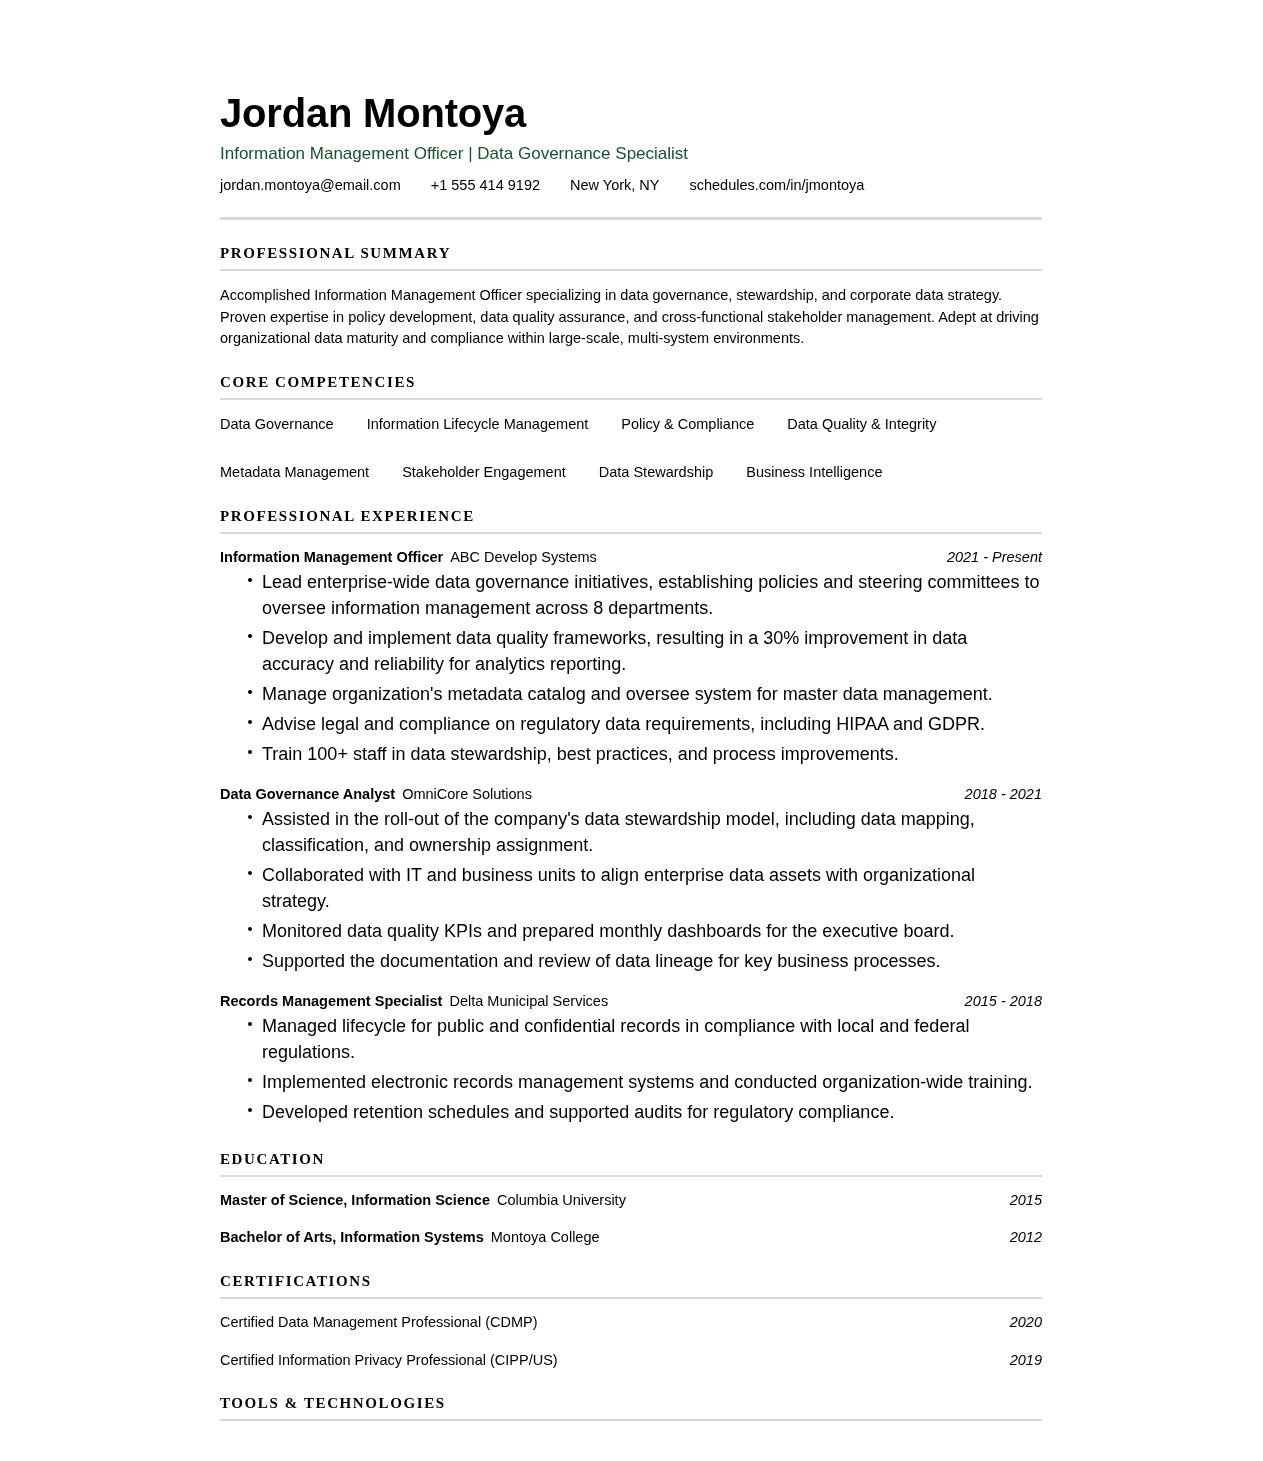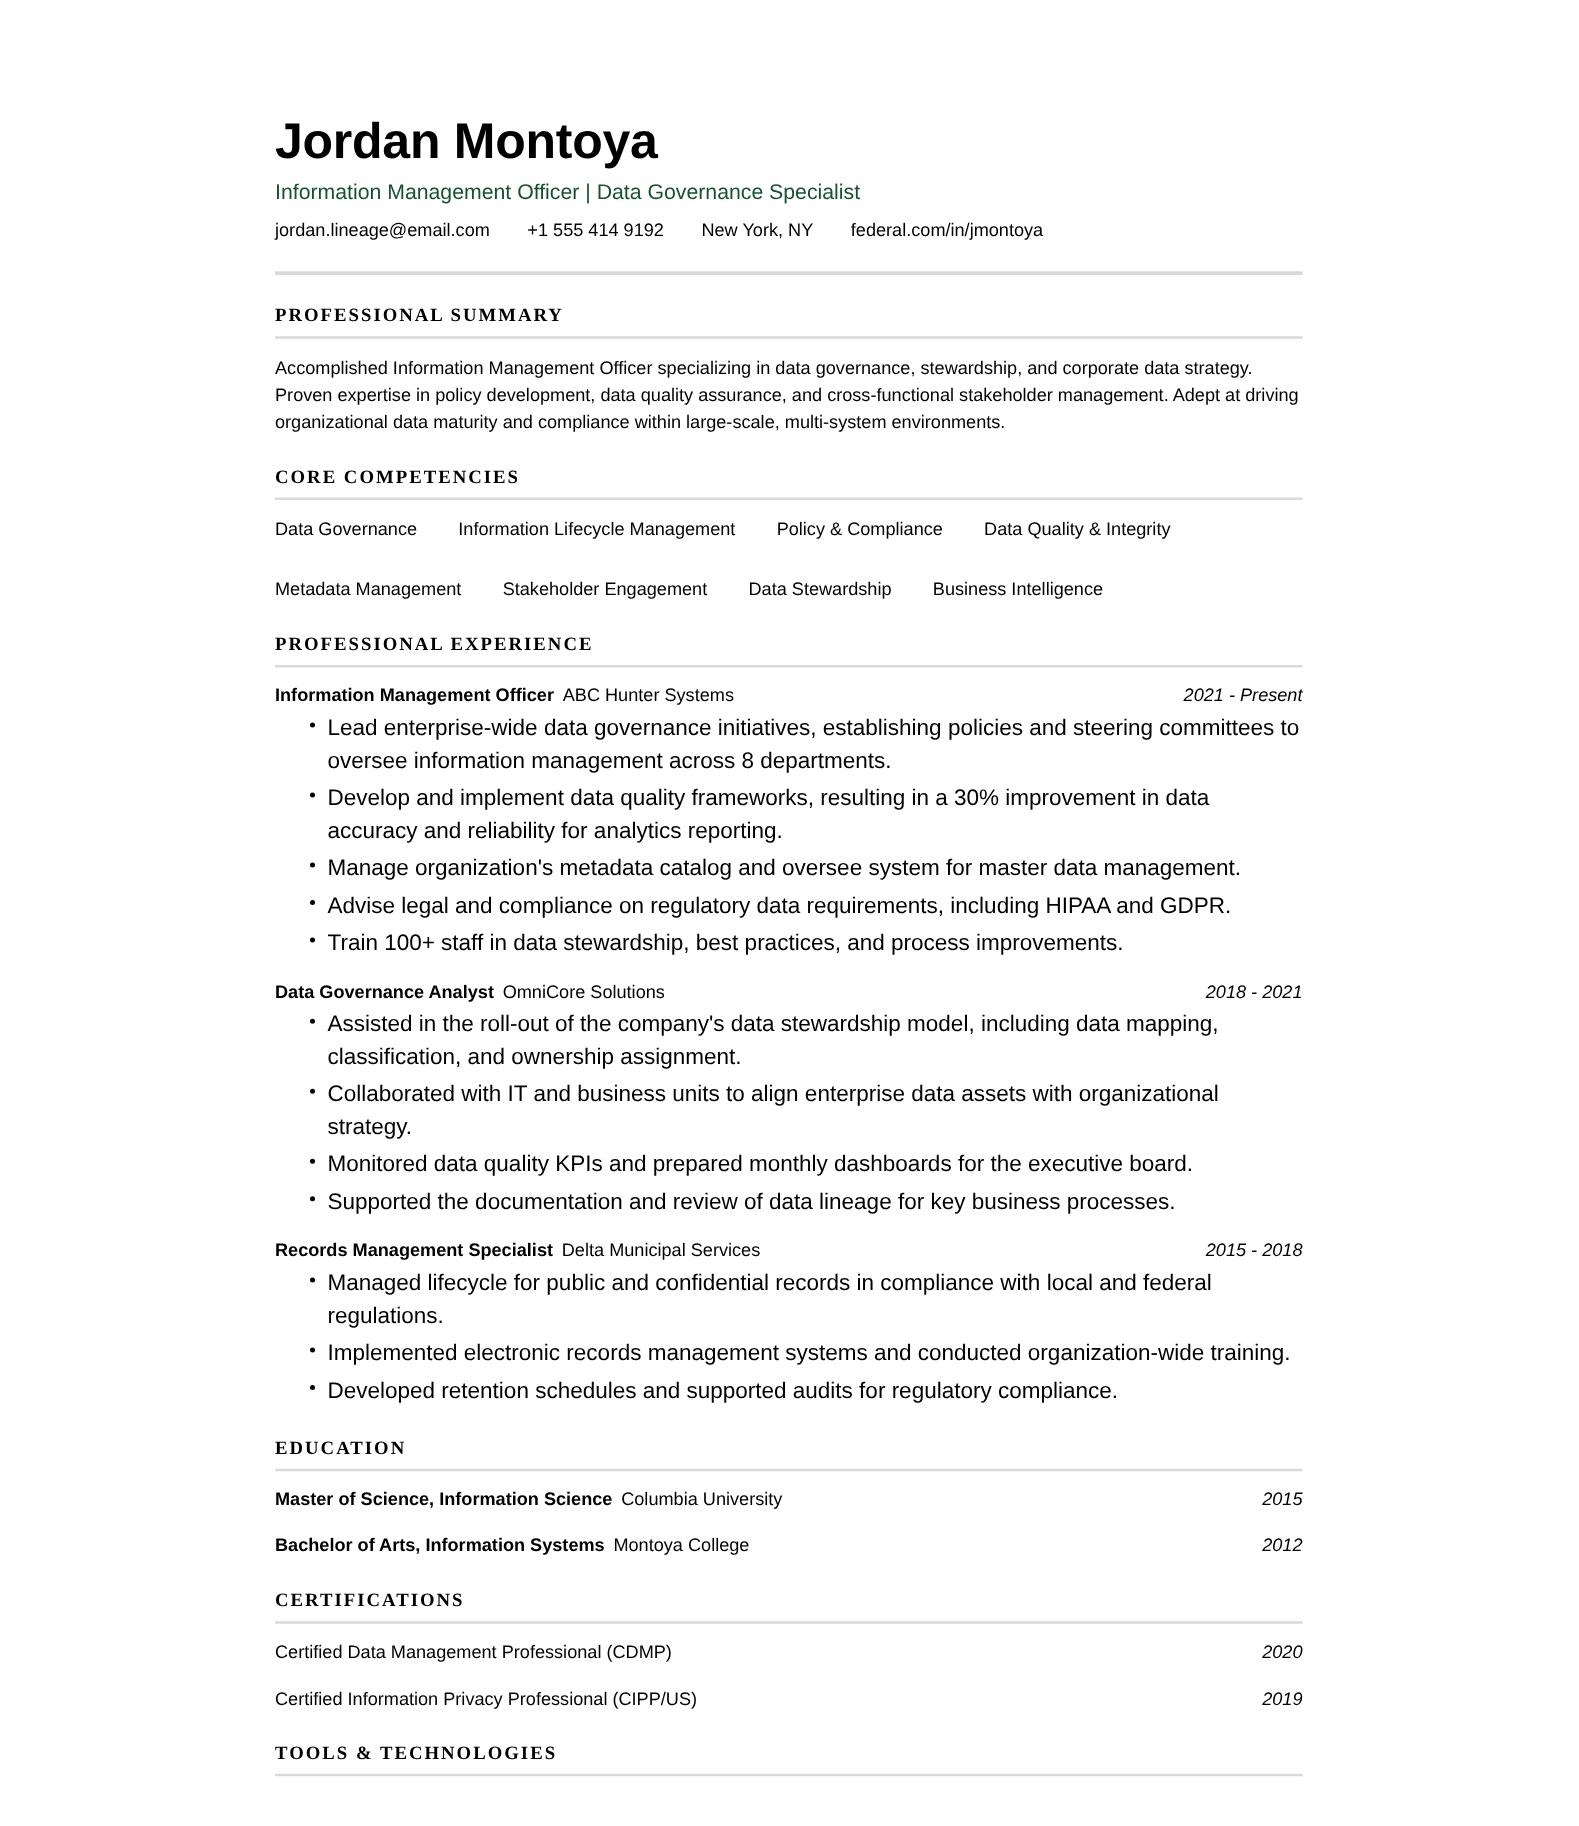--- a/index.html
+++ b/index.html
@@ -158,24 +158,24 @@
 </head>
 <body>
 
 <div class="page">
   <div class="sheet">
 
     <div>
       <h1 class="name">Jordan Montoya</h1>
       <div class="headline">Information Management Officer | Data Governance Specialist</div>
       <div class="contact">
-        <span class="ci">jordan.lineage@email.com</span>
+        <span class="ci">jordan.montoya@email.com</span>
         <span class="ci">+1 555 414 9192</span>
         <span class="ci">New York, NY</span>
-        <span class="ci">federal.com/in/jmontoya</span>
+        <span class="ci">schedules.com/in/jmontoya</span>
       </div>
       <hr class="top-rule">
     </div>
 
     <div class="section">
       <div class="section-title">PROFESSIONAL SUMMARY</div>
       <hr class="section-rule">
       <p class="summary-text">Accomplished Information Management Officer specializing in data governance, stewardship, and corporate data strategy. Proven expertise in policy development, data quality assurance, and cross-functional stakeholder management. Adept at driving organizational data maturity and compliance within large-scale, multi-system environments.</p>
     </div>
 
@@ -197,21 +197,21 @@
     </div>
 
     <div class="section">
       <div class="section-title">PROFESSIONAL EXPERIENCE</div>
       <hr class="section-rule">
 
       <div class="job">
         <div class="job-head">
           <span class="job-left">
             <span class="job-title">Information Management Officer</span>
-            <span class="job-company">ABC Hunter Systems</span>
+            <span class="job-company">ABC Develop Systems</span>
           </span>
           <span class="job-dates">2021 - Present</span>
         </div>
         <ul class="bullets">
           <li>Lead enterprise-wide data governance initiatives, establishing policies and steering committees to oversee information management across 8 departments.</li>
           <li>Develop and implement data quality frameworks, resulting in a 30% improvement in data accuracy and reliability for analytics reporting.</li>
           <li>Manage organization's metadata catalog and oversee system for master data management.</li>
           <li>Advise legal and compliance on regulatory data requirements, including HIPAA and GDPR.</li>
           <li>Train 100+ staff in data stewardship, best practices, and process improvements.</li>
         </ul>

